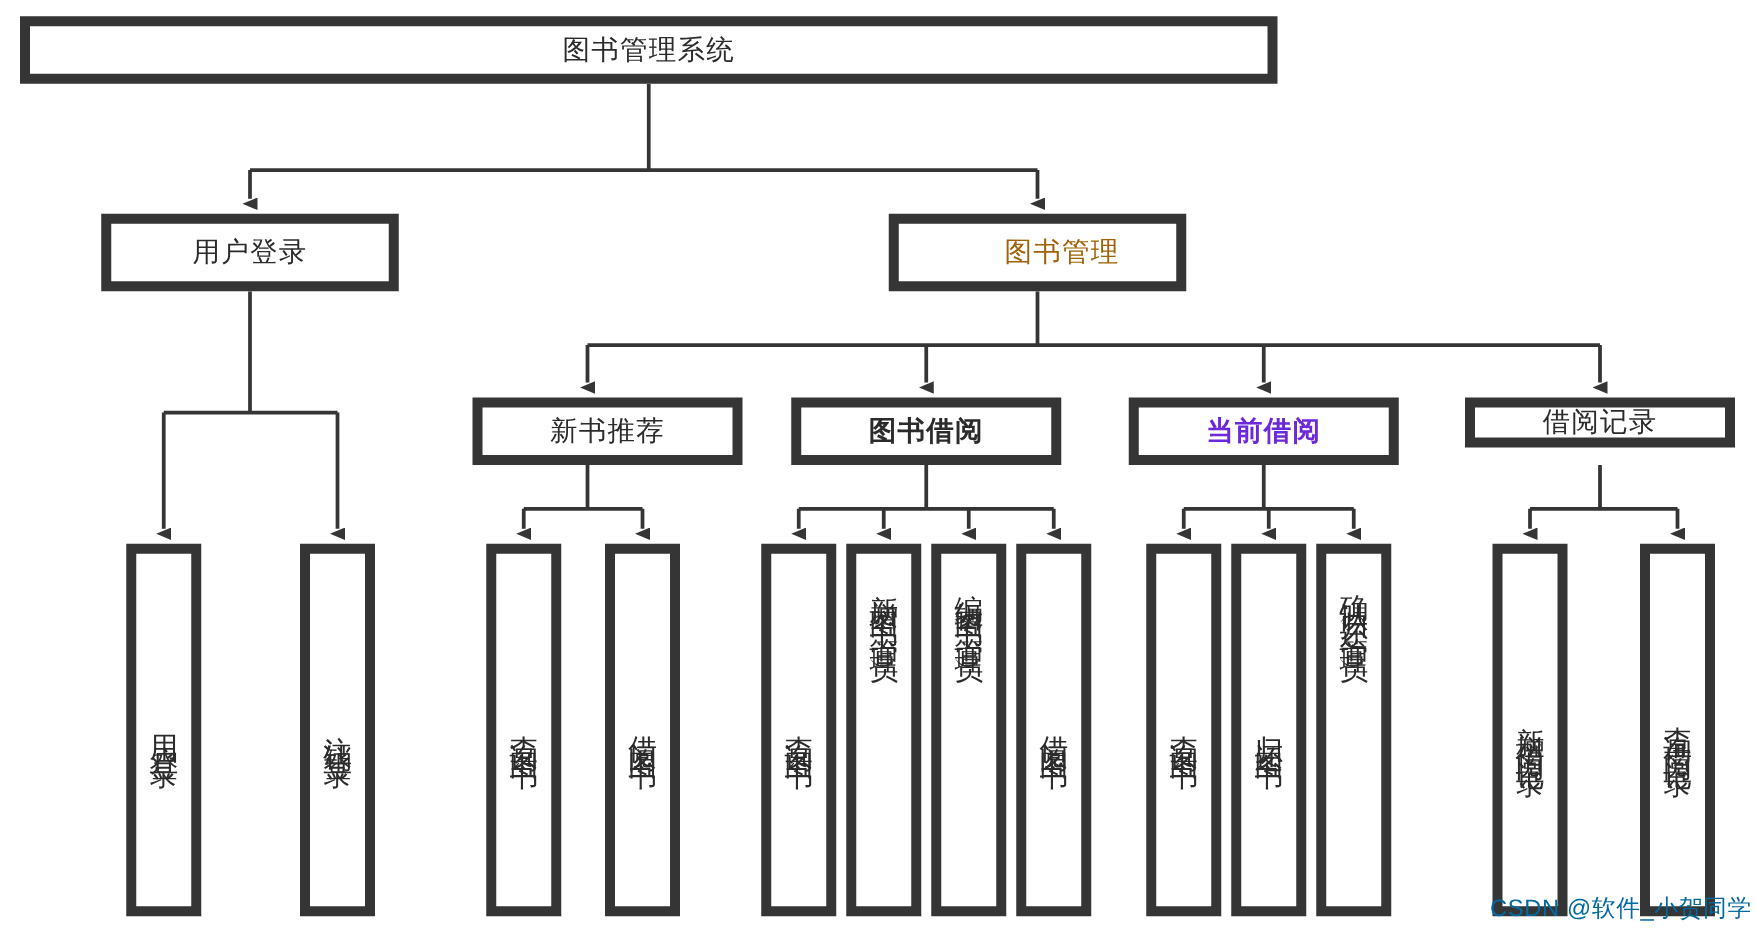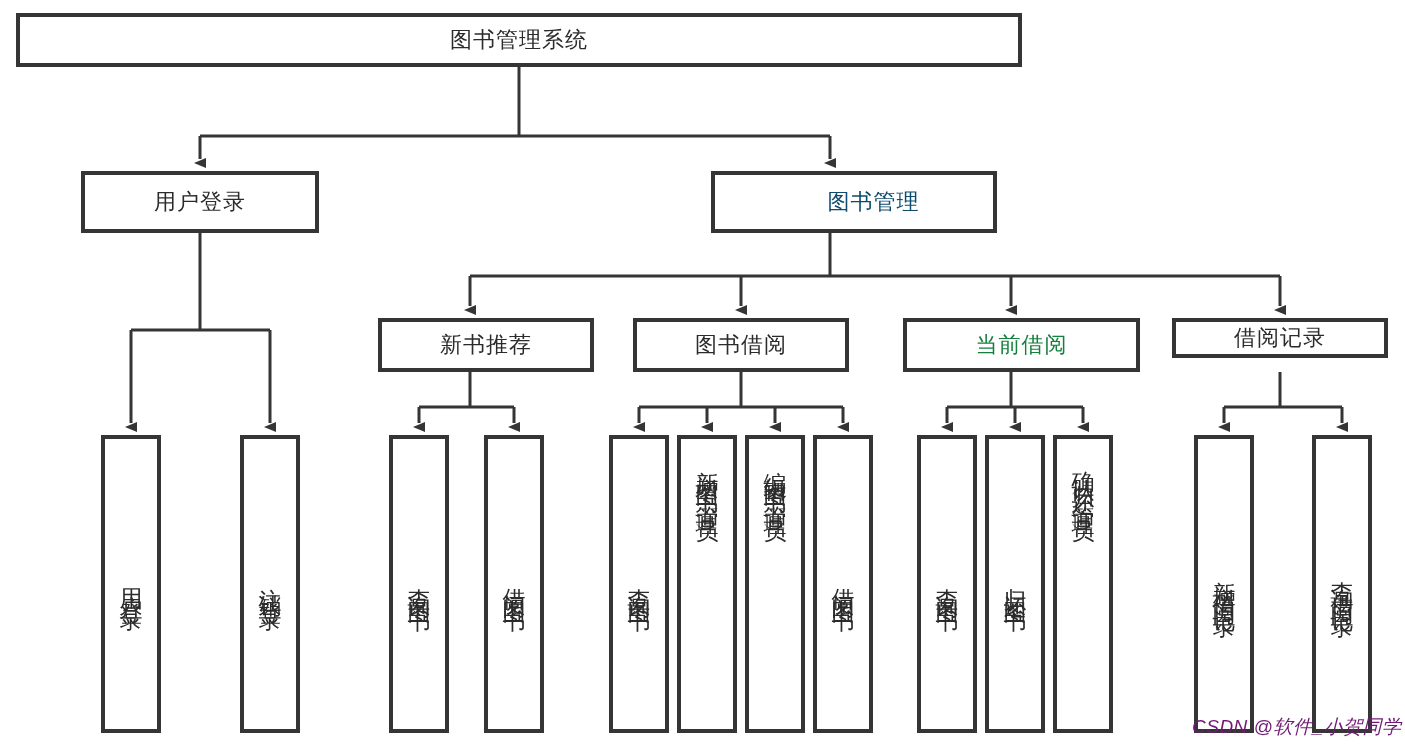--- a/index.html
+++ b/index.html
@@ -22,21 +22,21 @@
     left: 0;
     top: 0;
     width: 1405px;
     height: 747px;
     pointer-events: none;
   }
   .node {
     position: absolute;
     box-sizing: border-box;
     background: #ffffff;
-    border: 4px solid #ef4444;
+    border: 8px solid #ef4444;
     display: flex;
     align-items: center;
     justify-content: center;
     color: #2b2b2b;
   }
   .node.horiz .label {
     font-size: 22px;
     letter-spacing: 1px;
     line-height: 1.2;
     white-space: nowrap;
@@ -121,31 +121,31 @@
     </g>
   </svg>
 
   <div class="node horiz" style="left: 16px; top: 13px; width: 1006px; height: 54px; border-color: rgb(53, 53, 53); background: rgb(255, 255, 255); color: rgb(43, 43, 43);">
     <span class="label">图书管理系统</span>
   </div>
 
   <div class="node horiz" style="left: 81px; top: 171px; width: 238px; height: 62px; border-color: rgb(53, 53, 53); background: rgb(255, 255, 255); color: rgb(43, 43, 43);">
     <span class="label">用户登录</span>
   </div>
-  <div class="node horiz" style="left: 711px; top: 171px; width: 286px; height: 62px; border-color: rgb(53, 53, 53); background: rgb(255, 255, 255); color: #0c4a6e; padding-left: 39px;">
+  <div class="node horiz" style="left: 711px; top: 171px; width: 238px; height: 62px; border-color: rgb(53, 53, 53); background: rgb(255, 255, 255); color: #a16207; padding-left: 39px;">
     <span class="label">图书管理</span>
   </div>
 
   <div class="node horiz" style="left: 362px; top: 318px; width: 216px; height: 54px; border-color: rgb(53, 53, 53); background: rgb(255, 255, 255); color: rgb(43, 43, 43); margin-left: 16px;">
     <span class="label">新书推荐</span>
   </div>
-  <div class="node horiz" style="left: 633px; top: 318px; width: 216px; height: 54px; border-color: rgb(53, 53, 53); background: rgb(255, 255, 255); color: rgb(43, 43, 43);">
+  <div class="node horiz" style="left: 633px; top: 318px; width: 216px; height: 54px; border-color: rgb(53, 53, 53); background: rgb(255, 255, 255); color: rgb(43, 43, 43); font-weight: bold;">
     <span class="label">图书借阅</span>
   </div>
-  <div class="node horiz" style="left: 903px; top: 318px; width: 237px; height: 54px; border-color: rgb(53, 53, 53); background: rgb(255, 255, 255); color: #15803d;">
+  <div class="node horiz" style="left: 903px; top: 318px; width: 216px; height: 54px; border-color: rgb(53, 53, 53); background: rgb(255, 255, 255); color: #6d28d9; font-weight: bold;">
     <span class="label">当前借阅</span>
   </div>
   <div class="node horiz" style="left: 1172px; top: 318px; width: 216px; height: 40px; border-color: rgb(53, 53, 53); background: rgb(255, 255, 255); color: rgb(43, 43, 43);">
     <span class="label">借阅记录</span>
   </div>
 
   <div class="node vert centered" style="left: 101px; top: 435px; width: 60px; height: 298px; border-color: rgb(53, 53, 53); background: rgb(255, 255, 255); color: rgb(43, 43, 43);">
     <span class="label">用户登录</span>
   </div>
   <div class="node vert centered" style="left: 240px; top: 435px; width: 60px; height: 298px; border-color: rgb(53, 53, 53); background: rgb(255, 255, 255); color: rgb(43, 43, 43);">
@@ -178,14 +178,14 @@
   <div class="node vert" style="left: 1053px; top: 435px; width: 60px; height: 298px; border-color: rgb(53, 53, 53); background: rgb(255, 255, 255); color: rgb(43, 43, 43);">
     <span class="label">确认归还（管理员）</span>
   </div>
   <div class="node vert centered" style="left: 1194px; top: 435px; width: 60px; height: 298px; border-color: rgb(53, 53, 53); background: rgb(255, 255, 255); color: rgb(43, 43, 43);">
     <span class="label">新增借阅记录</span>
   </div>
   <div class="node vert centered" style="left: 1312px; top: 435px; width: 60px; height: 298px; border-color: rgb(53, 53, 53); background: rgb(255, 255, 255); color: rgb(43, 43, 43);">
     <span class="label">查询借阅记录</span>
   </div>
 
-  <div class="watermark" style="left: 1192px; top: 714px; color: #701a75; font-style: italic;">CSDN @软件_小贺同学</div>
+  <div class="watermark" style="left: 1192px; top: 714px; color: #0369a1;">CSDN @软件_小贺同学</div>
 </div>
 
 </body></html>

